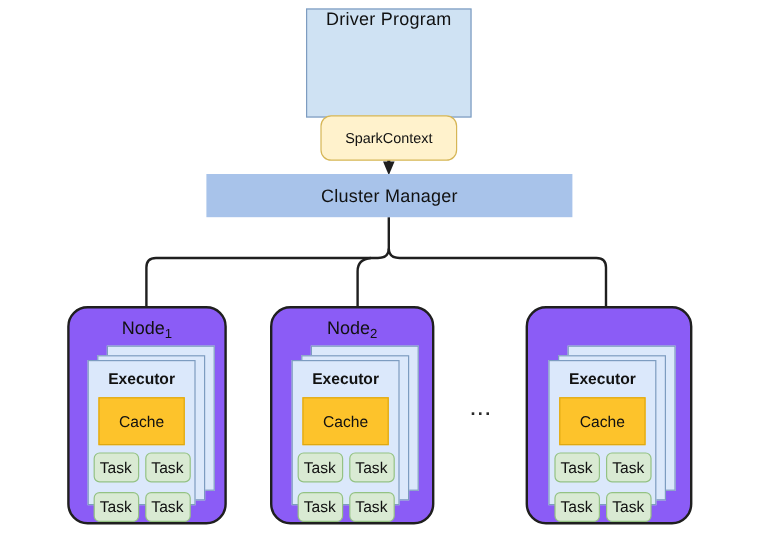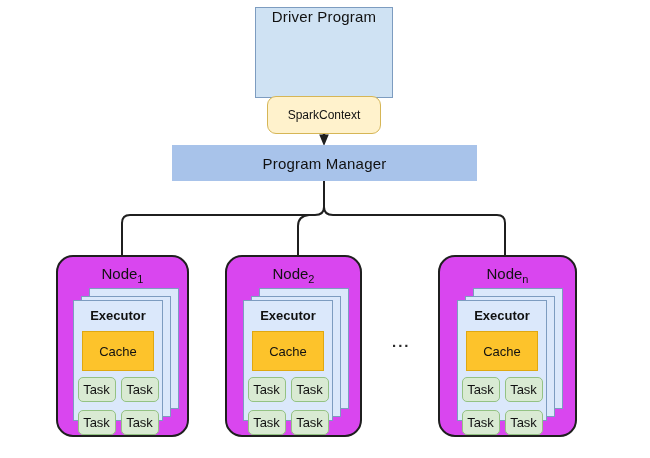--- a/index.html
+++ b/index.html
@@ -18,21 +18,21 @@
   .spark-context{position:absolute;left:11px;right:11px;top:41px;height:38px;box-sizing:border-box;
     background:var(--context-fill,#fff2cc);border:1.6px solid var(--context-border,#d6b656);
     border-radius:9px;display:flex;align-items:center;justify-content:center;font-size:12px;margin-top:47px;}
 
   
   .cluster-bar{position:absolute;left:172px;top:145px;width:305px;height:36px;
     background:var(--cluster-fill,#a8c3ea);display:flex;align-items:center;justify-content:center;
     font-size:15px;letter-spacing:.2px;}
 
   
-  .node{position:absolute;top:255px;height:182px;box-sizing:border-box;background:#d946ef;
+  .node{position:absolute;top:255px;height:182px;box-sizing:border-box;background:#8b5cf6;
     border:2px solid var(--line,#1f1f1f);border-radius:17px;}
   .node-title{text-align:center;font-size:15px;padding-top:8px;}
   .node-title sub{font-size:11px;}
   .stack{position:absolute;left:15px;top:31px;width:106px;height:139px;}
   .card{position:absolute;width:90px;height:121px;box-sizing:border-box;
     background:var(--executor-fill,#dbe8fb);border:1.5px solid var(--executor-border,#7d9cc0);}
   .card.c3{left:16px;top:0;}
   .card.c2{left:8px;top:8px;}
   .card.c1{left:0;top:12px;}
   .exec-label{text-align:center;font-weight:bold;font-size:13px;margin-top:7px;}
@@ -65,21 +65,21 @@
   </svg>
 
   <div class="driver-box">
     <div class="driver-title">Driver Program</div>
     <div class="spark-context">
       <span>SparkContext</span>
     </div>
   </div>
 
   <div class="cluster-bar">
-    <span>Program Manager</span>
+    <span>Cluster Manager</span>
   </div>
 
   <div class="node" style="left:56px;width:133px;">
     <div class="node-title"><span>Node</span><sub>1</sub></div>
     <div class="stack">
       <div class="card c3"></div>
       <div class="card c2"></div>
       <div class="card c1">
         <div class="exec-label">Executor</div>
         <div class="cache">Cache</div>
@@ -107,21 +107,20 @@
           <div class="task">Task</div>
           <div class="task">Task</div>
         </div>
       </div>
     </div>
   </div>
 
   <div class="ellipsis">...</div>
 
   <div class="node" style="left:438px;width:139px;">
-    <div class="node-title"><span>Node</span><sub>n</sub></div>
     <div class="stack" style="left:17px;">
       <div class="card c3"></div>
       <div class="card c2"></div>
       <div class="card c1">
         <div class="exec-label">Executor</div>
         <div class="cache">Cache</div>
         <div class="tasks">
           <div class="task">Task</div>
           <div class="task">Task</div>
           <div class="task">Task</div>

